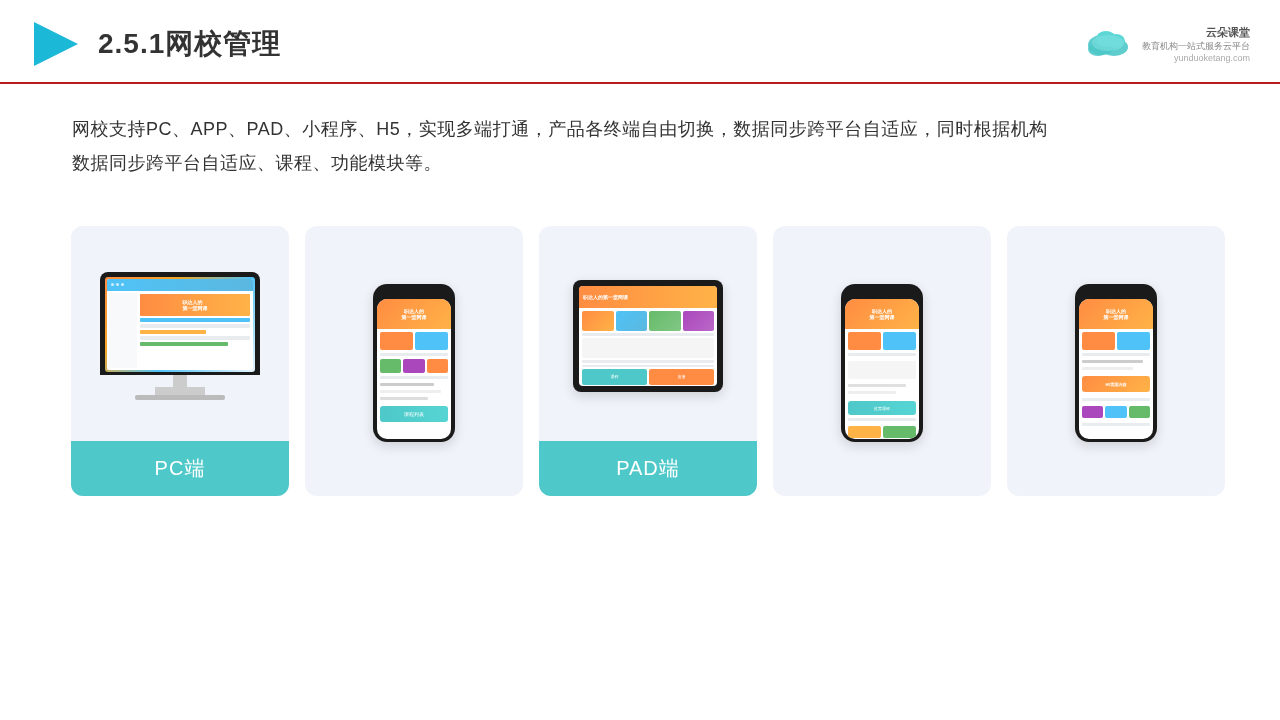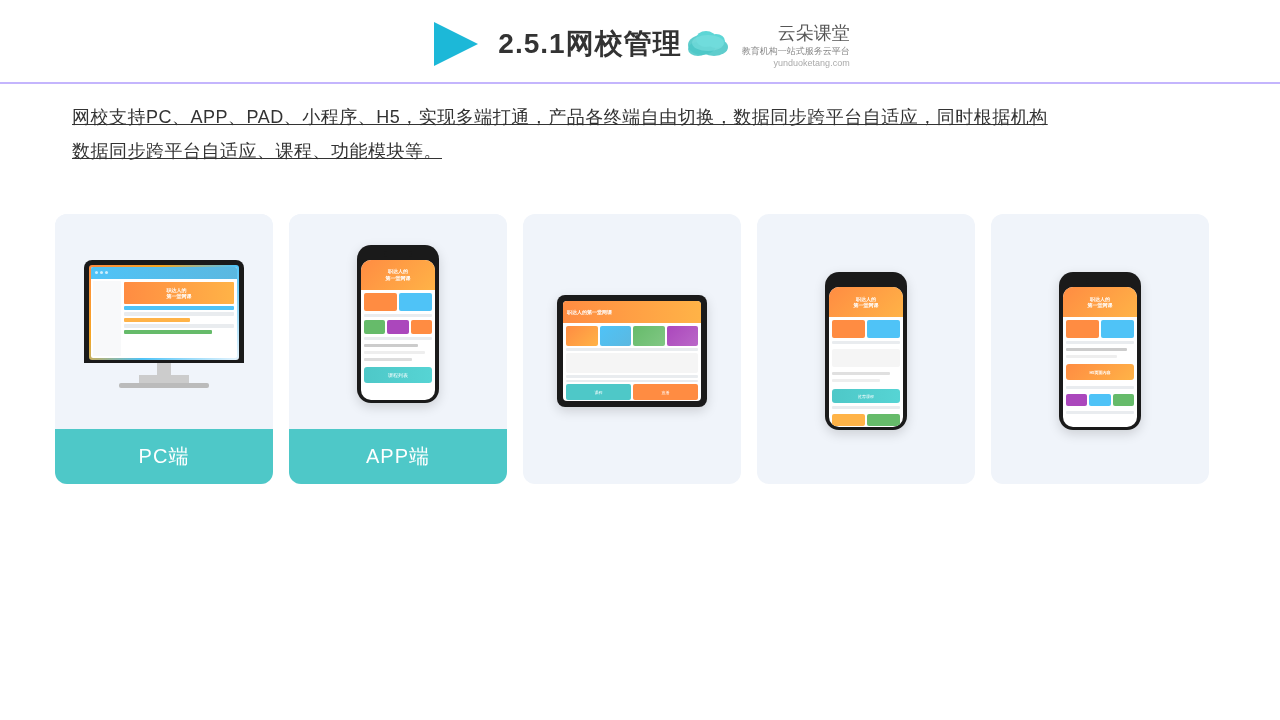--- a/index.html
+++ b/index.html
@@ -9,54 +9,53 @@
       background: #ffffff;
       font-family: 'Microsoft YaHei', '微软雅黑', sans-serif;
       overflow: hidden;
       position: relative;
     }
 
     
     .header {
       display: flex;
       align-items: center;
-      justify-content: center;
+      justify-content: space-between;
       padding: 18px 30px 12px 30px;
-      border-bottom: 2px solid #c4b5fd;
+      border-bottom: 2px solid #b91c1c;
     }
     .header-left {
       display: flex;
       align-items: center;
       gap: 16px;
     }
     .play-icon {
       width: 52px;
       height: 52px;
     }
     .header-title {
       font-size: 28px;
       font-weight: 600;
       color: #333;
       letter-spacing: 1px;
     }
 
     
     .description {
-      padding: 16px 72px 18px 72px;
+      padding: 28px 72px 18px 72px;
       font-size: 18px;
       color: #333;
       line-height: 1.9;
       letter-spacing: 0.5px;
-      text-decoration: underline;
     }
 
     
     .cards-container {
       display: flex;
-      justify-content: flex-start;
+      justify-content: flex-end;
       gap: 16px;
       padding: 18px 55px 0 55px;
       margin-top: 10px;
     }
 
     .card {
       background: #f0f4fa;
       border-radius: 12px;
       width: 218px;
       overflow: hidden;
@@ -318,23 +317,23 @@
       flex-direction: row;
       align-items: center;
       gap: 8px;
     }
     .logo-text-area {
       display: flex;
       flex-direction: column;
       align-items: flex-end;
     }
     .logo-name {
-      font-size: 18px;
+      font-size: 11px;
       color: #555;
-      font-weight: 400;
+      font-weight: 700;
     }
     .logo-sub {
       font-size: 9px;
       color: #888;
     }
     .logo-url-text {
       font-size: 9px;
       color: #aaa;
     }
   </style>
@@ -441,21 +440,20 @@
               <div class="phone-row" style="background:#eee;width:90%;"></div>
               <div class="phone-row" style="background:#ddd;width:70%;"></div>
               <div style="height:16px;background:linear-gradient(90deg,#4ec8c8,#56d4d4);border-radius:3px;margin-top:3px;display:flex;align-items:center;justify-content:center;">
                 <span style="color:#fff;font-size:5px;">课程列表</span>
               </div>
             </div>
           </div>
         </div>
       </div>
     </div>
-    <div class="card-label">APP端</div>
   </div>
 
   <div class="card">
     <div class="card-image-area">
       <div class="tablet-mockup">
         <div class="tablet-outer">
           <div class="tablet-screen">
             <div class="tablet-top">
               <span class="tablet-top-text">职达人的第一堂网课</span>
             </div>
@@ -476,20 +474,21 @@
                 </div>
                 <div style="height:16px;flex:1;background:#ff8c42;border-radius:2px;display:flex;align-items:center;justify-content:center;">
                   <span style="color:#fff;font-size:4px;">直播</span>
                 </div>
               </div>
             </div>
           </div>
         </div>
       </div>
     </div>
+    <div class="card-label">PAD端</div>
   </div>
 
   <div class="card">
     <div class="card-image-area">
       <div class="phone-mockup">
         <div class="phone-outer">
           <div class="phone-notch"></div>
           <div class="phone-screen">
             <div class="phone-screen-top">
               <div class="phone-hero-text">职达人的<br>第一堂网课</div>

